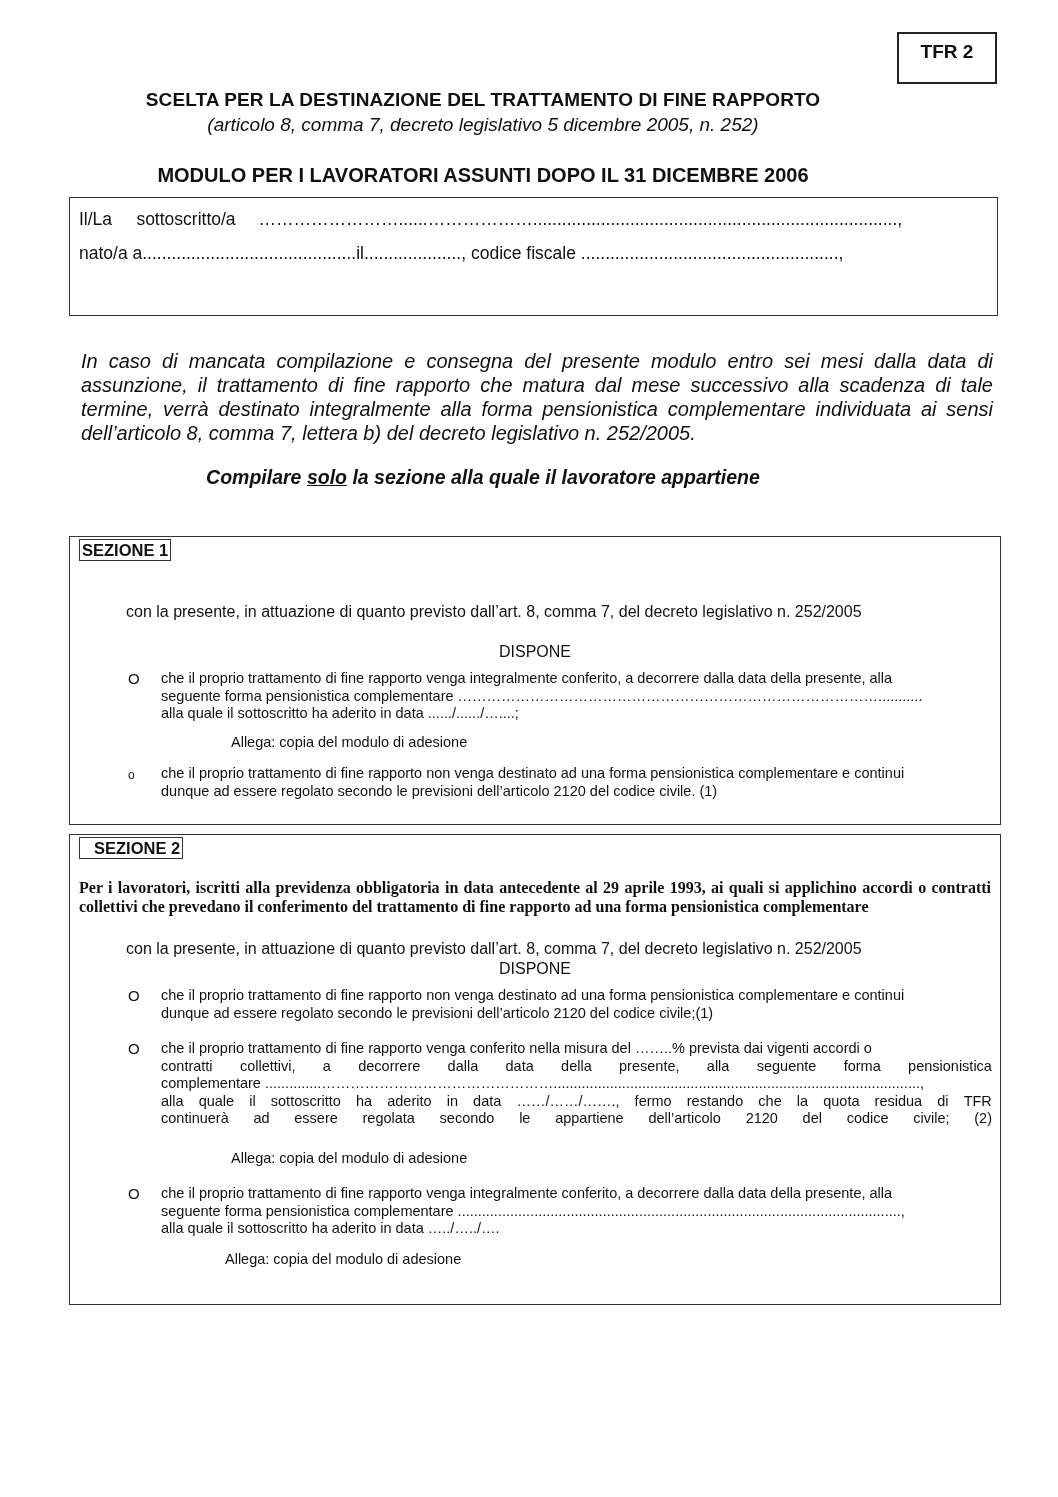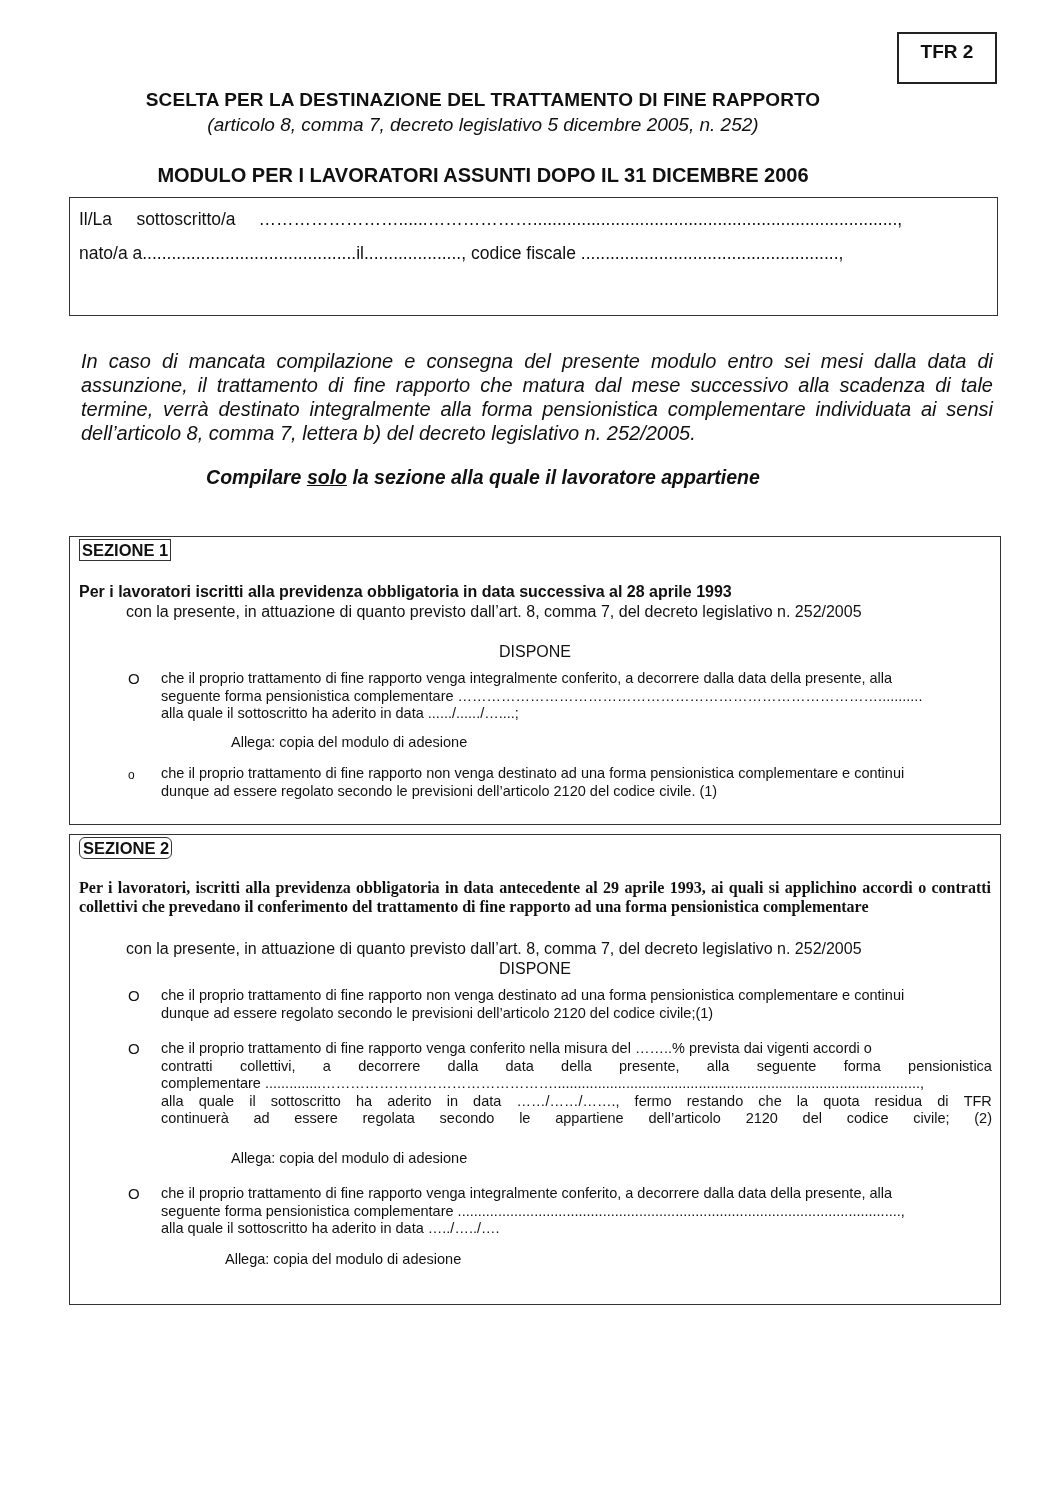--- a/index.html
+++ b/index.html
@@ -54,21 +54,20 @@
 </div>
 
 <div class="abs notice">In caso di mancata compilazione e consegna del presente modulo entro sei mesi dalla data di assunzione, il trattamento di fine rapporto che matura dal mese successivo alla scadenza di tale termine, verrà destinato integralmente alla forma pensionistica complementare individuata ai sensi dell’articolo 8, comma 7, lettera b) del decreto legislativo n. 252/2005.</div>
 
 <div class="abs center instr">
   <span style="white-space:pre;">Compilare </span><u>solo</u><span style="white-space:pre;"> la sezione alla quale il lavoratore appartiene</span>
 </div>
 
 <div class="abs section sec1">
   <div class="sec-label">SEZIONE 1</div>
-  <div class="sec-head nowrap" style="top:45px;">Per i lavoratori iscritti alla previdenza obbligatoria in data successiva al 28 aprile 1993</div>
   <div class="sec-intro" style="top:66px;">con la presente, in attuazione di quanto previsto dall’art. 8, comma 7, del decreto legislativo n. 252/2005</div>
   <div class="dispone" style="top:106px;">DISPONE</div>
 
   <div class="opt" style="top:133px;">
     <span class="bullet">O</span>
     <div class="text">
       <div class="nowrap">che il proprio trattamento di fine rapporto venga integralmente conferito, a decorrere dalla data della presente, alla</div>
       <div class="nowrap" style="overflow:hidden;">seguente  forma  pensionistica  complementare  ……………………………………………………………………………...........</div>
       <div class="nowrap">alla quale il sottoscritto ha aderito in data  ....../....../…....;</div>
     </div>
@@ -78,21 +77,21 @@
   <div class="opt" style="top:228px;">
     <span class="bullet small">o</span>
     <div class="text">
       <div class="nowrap">che il proprio trattamento di fine rapporto non venga destinato ad una forma pensionistica complementare e continui</div>
       <div class="nowrap">dunque ad essere regolato secondo le previsioni dell’articolo 2120 del codice civile. (1)</div>
     </div>
   </div>
 </div>
 
 <div class="abs section sec2">
-  <div class="sec-label" style="padding-left:3px;border-radius:6px;">SEZIONE 2</div>
+  <div class="sec-label" style="padding-left:14px;">SEZIONE 2</div>
   <div class="sec-head" style="top:43px;font-family:Liberation Serif, serif;">Per i lavoratori, iscritti alla previdenza obbligatoria in data antecedente al 29 aprile 1993, ai quali si applichino accordi o contratti collettivi che prevedano il conferimento del trattamento di fine rapporto ad una forma pensionistica complementare</div>
   <div class="sec-intro" style="top:105px;">con la presente, in attuazione di quanto previsto dall’art. 8, comma 7, del decreto legislativo n. 252/2005</div>
   <div class="dispone" style="top:125px;">DISPONE</div>
 
   <div class="opt" style="top:152px;">
     <span class="bullet">O</span>
     <div class="text">
       <div class="nowrap">che il proprio trattamento di fine rapporto non venga destinato ad una forma pensionistica complementare e continui</div>
       <div class="nowrap">dunque ad essere regolato secondo le previsioni dell’articolo 2120 del codice civile;(1)</div>
     </div>

